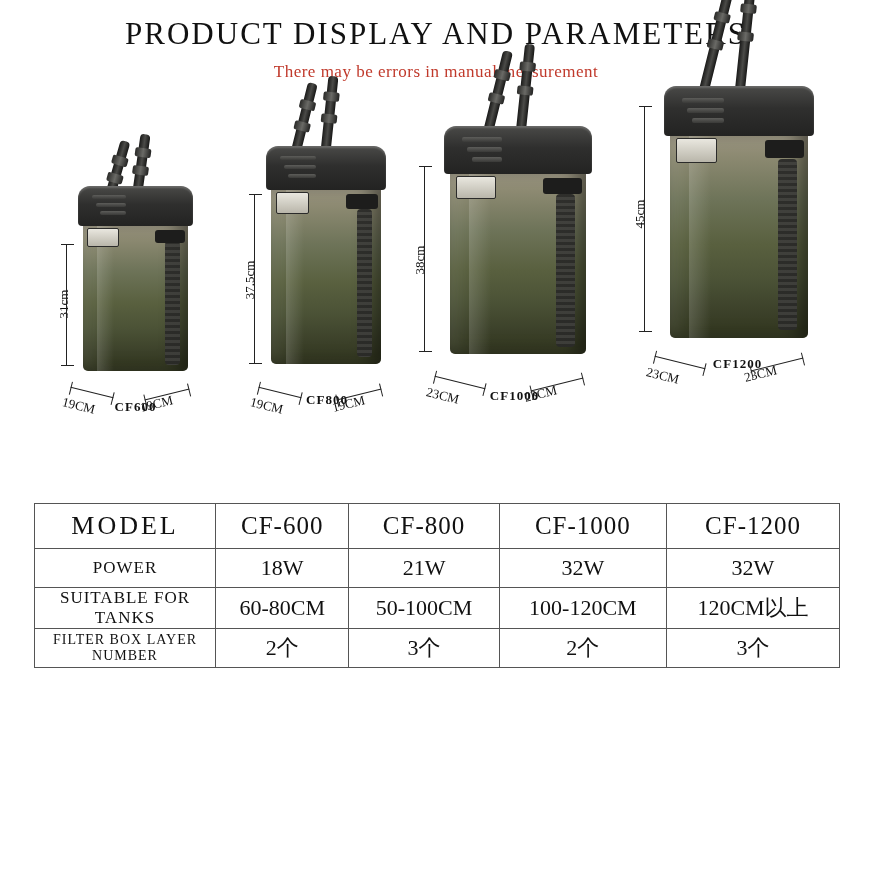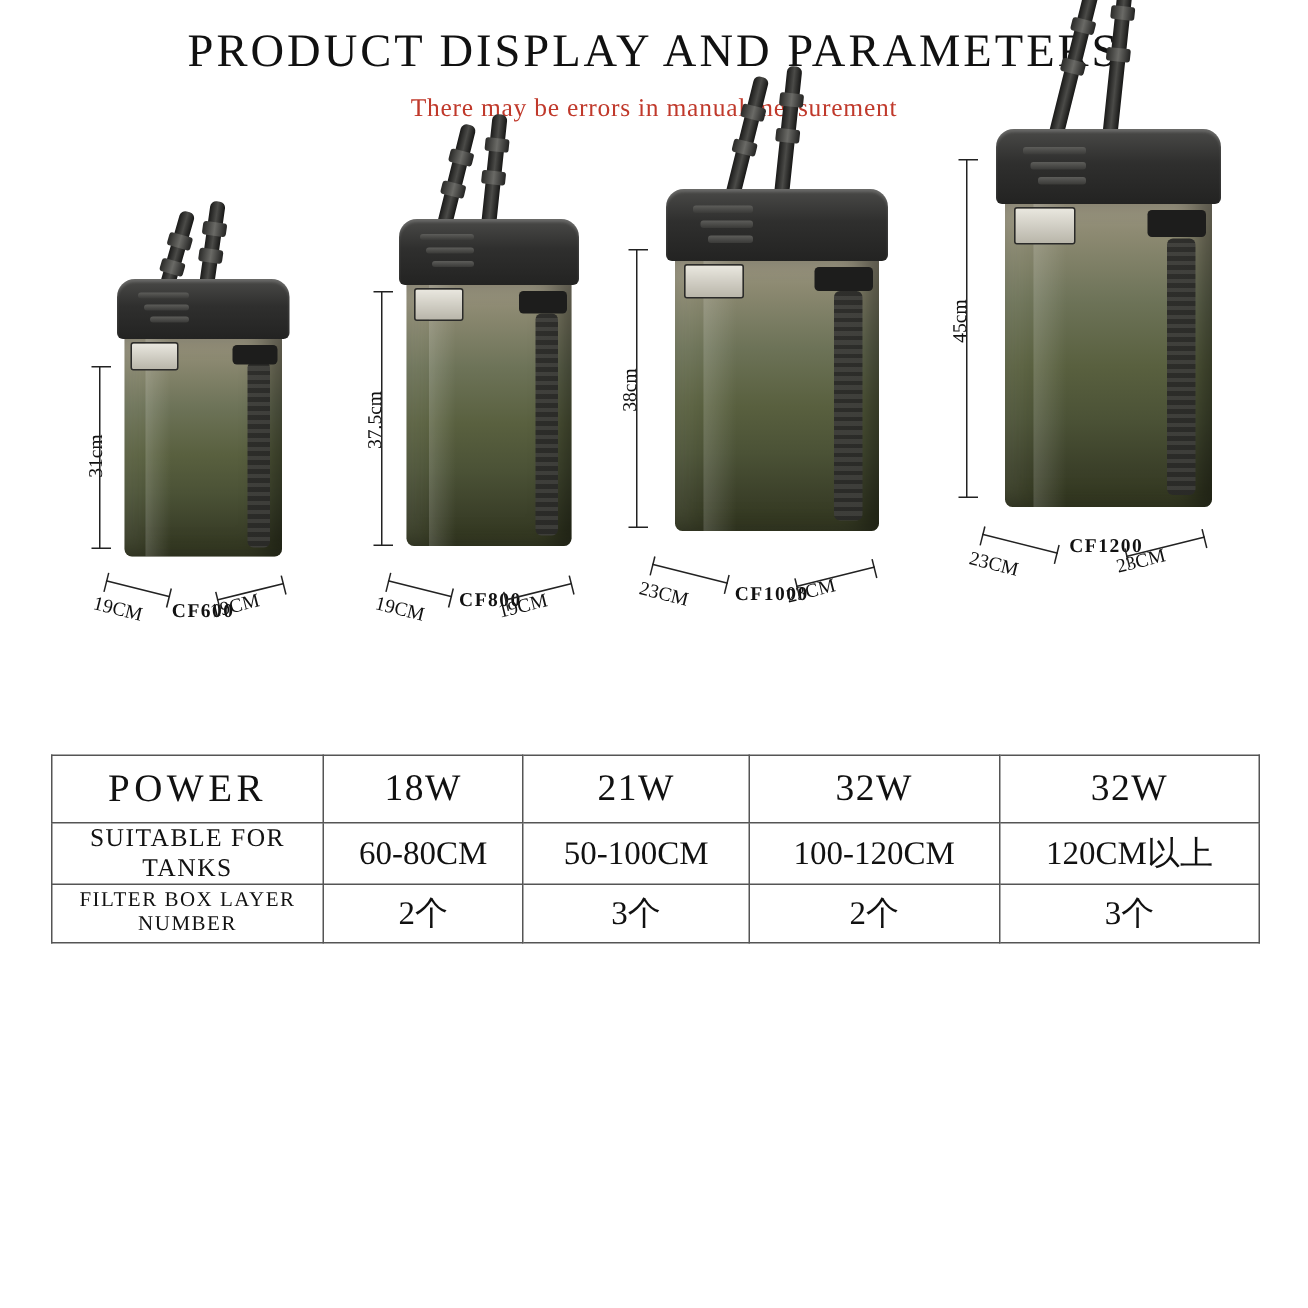--- a/index.html
+++ b/index.html
@@ -215,21 +215,21 @@
   }
   .spec-table tr:first-child td {
     font-size: 25px;
     letter-spacing: 1px;
     height: 44px;
   }
   .spec-table td.rowhead {
     width: 180px;
     letter-spacing: 1px;
   }
-  .spec-table tr td.rowhead { font-size: 22px; }
+  .spec-table tr td.rowhead { font-size: 17px; }
   .spec-table tr:first-child td.rowhead { font-size: 26px; letter-spacing: 3px; }
   .rh-sm { font-size: 17px !important; letter-spacing: 0.5px; }
   .rh-xs { font-size: 14px !important; letter-spacing: 0.5px; }
 </style>
 </head>
 <body>
 
 <div class="page">
 
   <div class="title">PRODUCT DISPLAY AND PARAMETERS</div>
@@ -373,20 +373,27 @@
       <div class="dim-h" style="left:120px; top:278px; width:54px; transform:rotate(-14deg);"></div>
       <div class="dim-h-label" style="left:114px; top:280px; transform:rotate(-14deg);">23CM</div>
 
       <div class="prod-name" style="margin-top:18px;">CF1200</div>
     </div>
 
   </div>
 
   <table class="spec-table">
     <tbody>
+      <tr>
+        <td class="rowhead">MODEL</td>
+        <td>CF-600</td>
+        <td>CF-800</td>
+        <td>CF-1000</td>
+        <td>CF-1200</td>
+      </tr>
       <tr>
         <td class="rowhead">POWER</td>
         <td>18W</td>
         <td>21W</td>
         <td>32W</td>
         <td>32W</td>
       </tr>
       <tr>
         <td class="rowhead rh-sm">SUITABLE FOR TANKS</td>
         <td>60-80CM</td>

